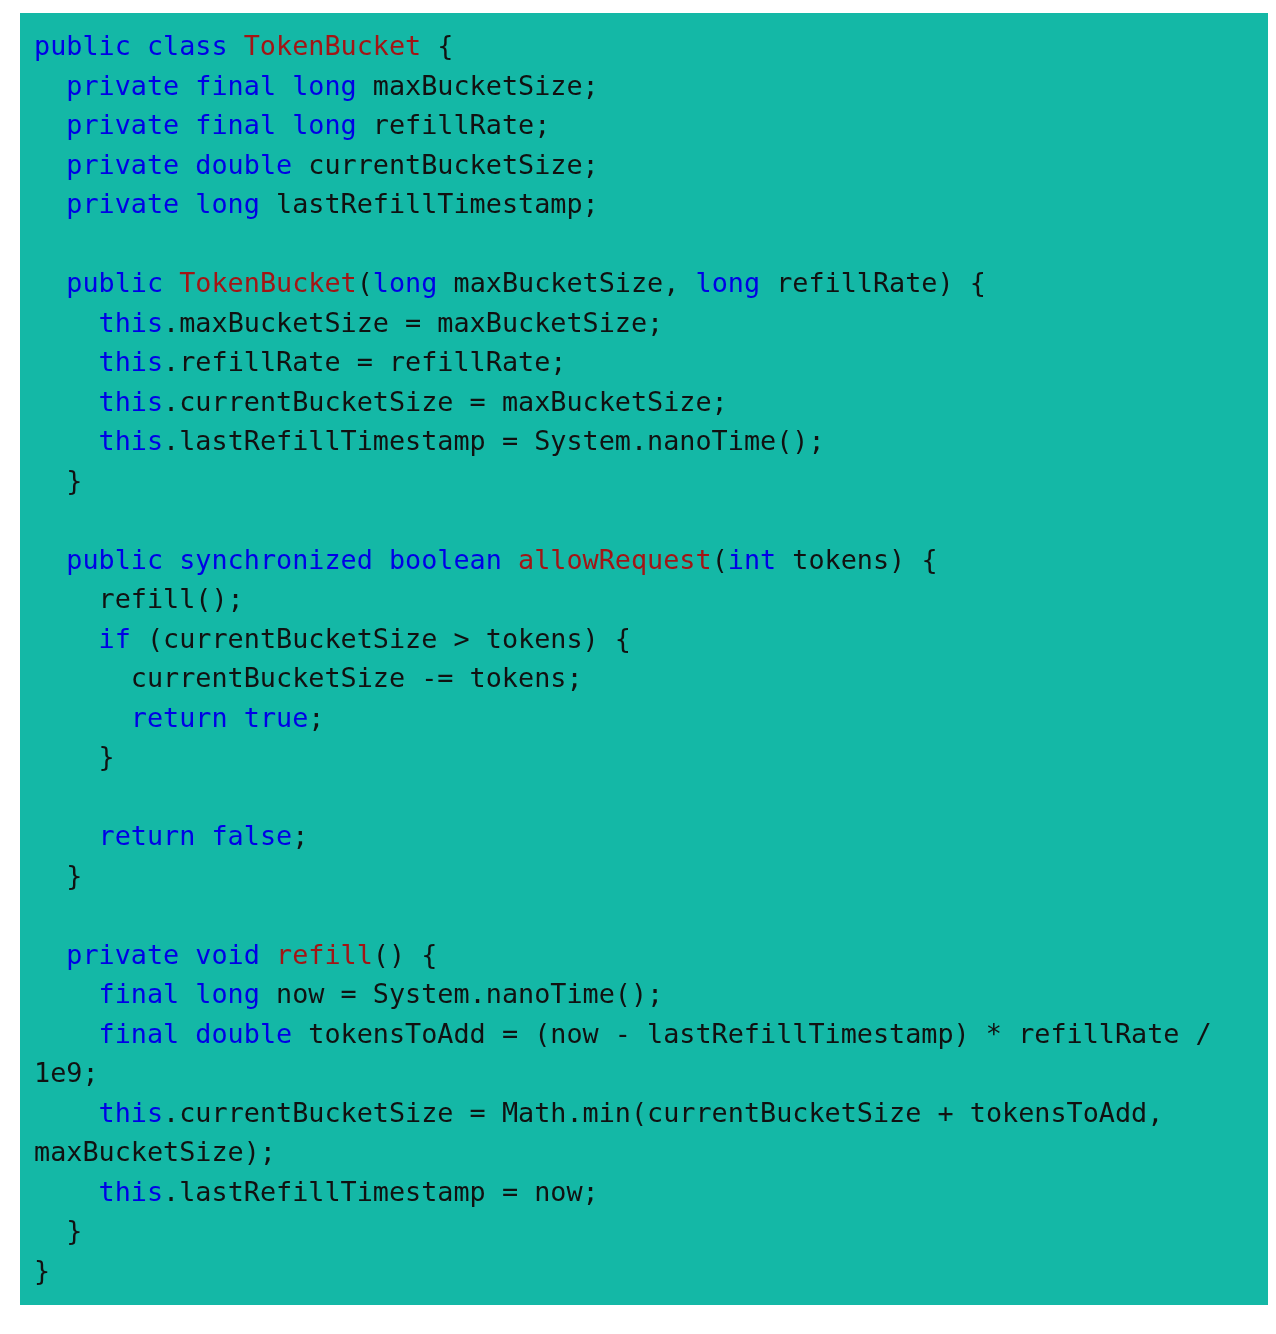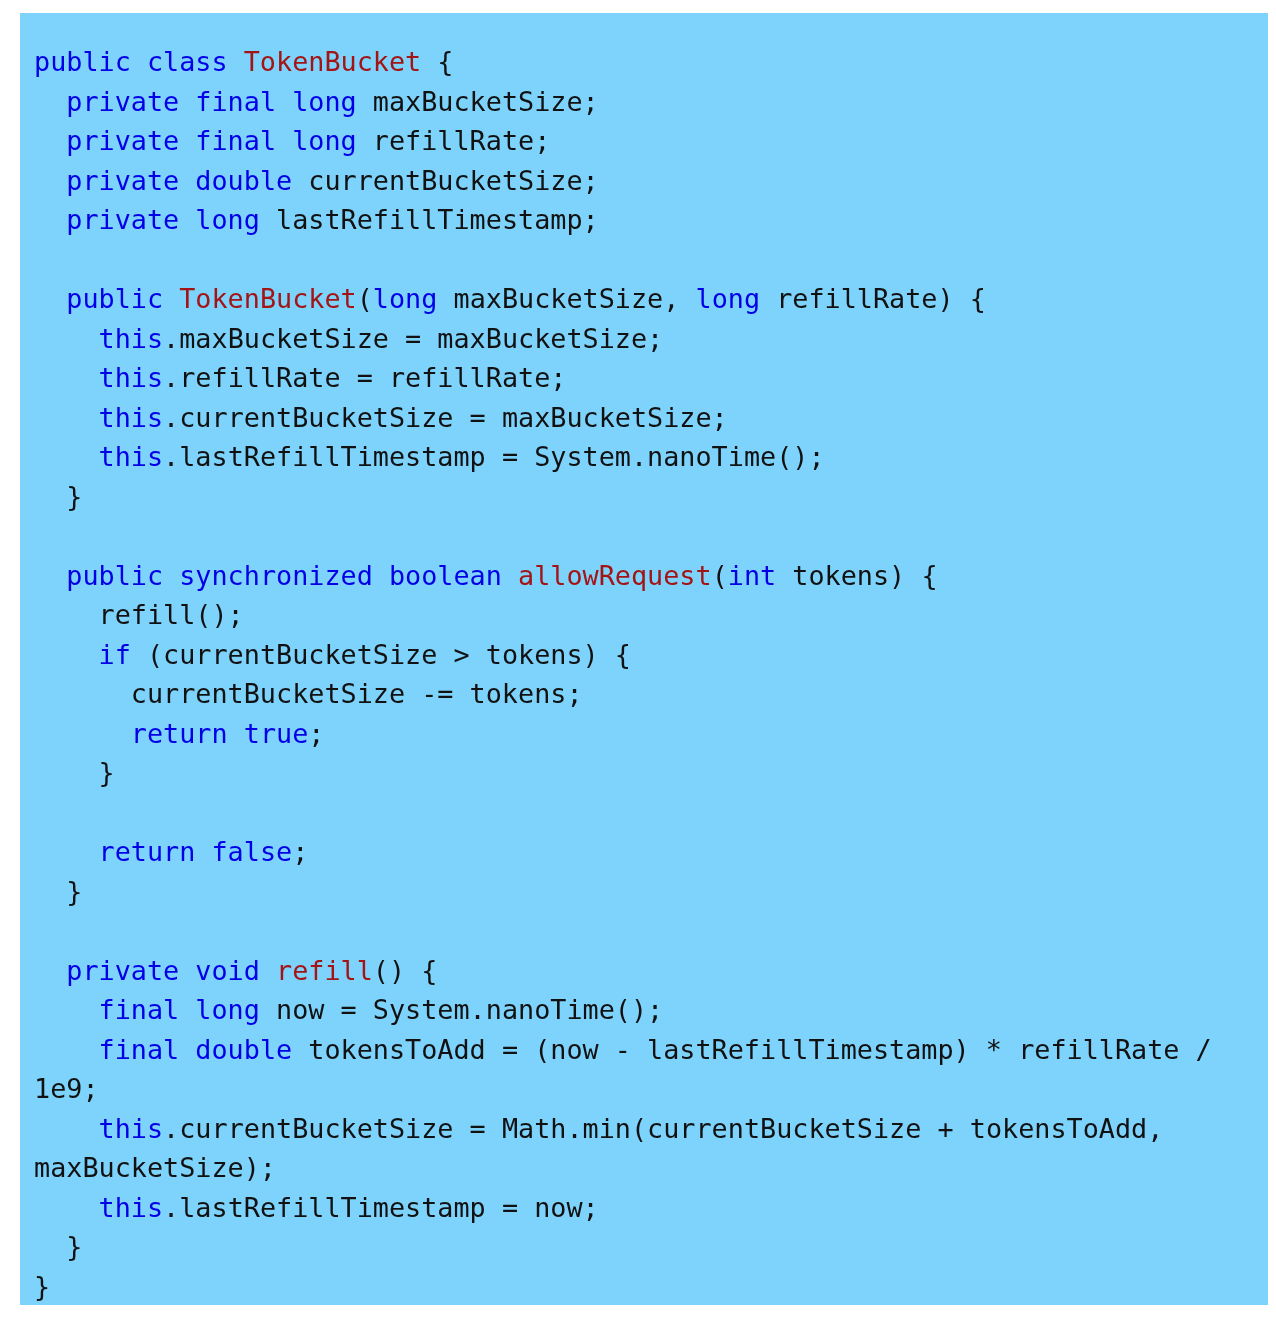--- a/index.html
+++ b/index.html
@@ -1,23 +1,23 @@
 <!DOCTYPE html>
 <html><head>
 <meta charset="utf-8">
 <style>
   html, body { margin: 0; padding: 0; background: #ffffff; }
   body { width: 1276px; height: 1334px; position: relative; overflow: hidden; }
   .code-block {
     position: absolute;
     left: 20px; top: 13px;
     width: 1248px; height: 1292px;
-    background: #7dd3fc;
+    background: #14b8a6;
     box-sizing: border-box;
-    padding: 29px 0 0 14px;
+    padding: 13px 0 0 14px;
   }
   .code {
     margin: 0;
     font-family: "DejaVu Sans Mono", "Liberation Mono", monospace;
     font-size: 26.8px;
     line-height: 39.5px;
     color: #111111;
     white-space: pre;
   }
   .line { display: block; height: 39.5px; }

